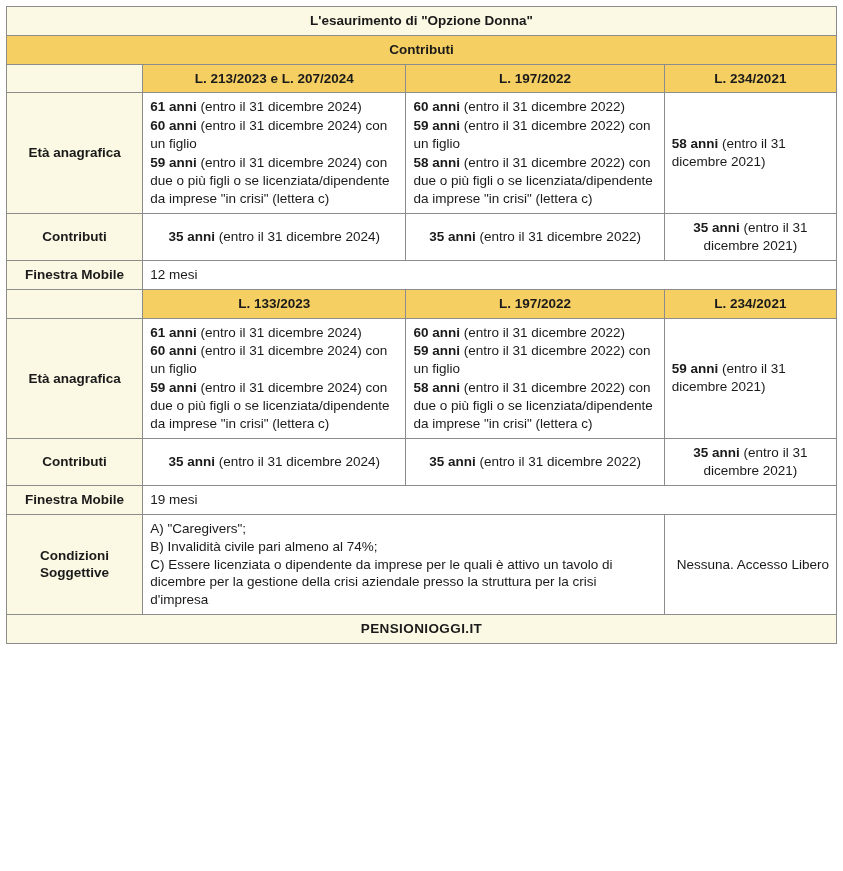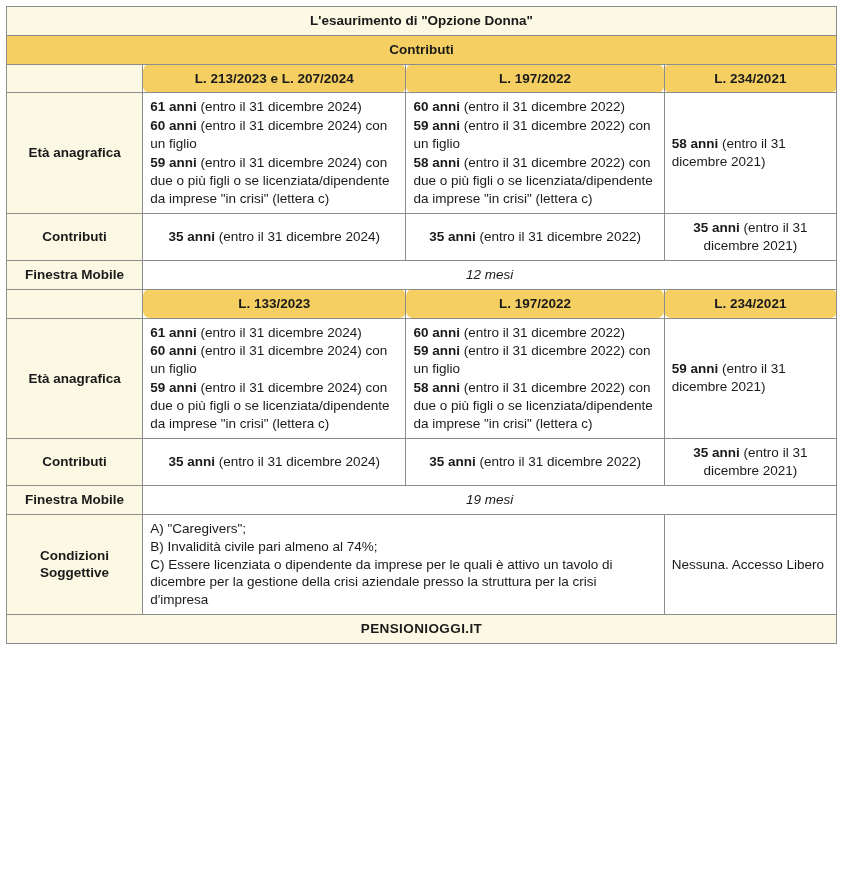--- a/index.html
+++ b/index.html
@@ -53,21 +53,20 @@
     font-weight: bold;
     font-size: 14.5px;
     padding: 5px 4px;
   }
   .law-head {
     background: #f5cf62;
     text-align: center;
     font-weight: bold;
     font-size: 13.5px;
     padding: 5px 4px;
-    border-radius: 7px;
   }
   .rowlabel {
     background: #fbf8e3;
     text-align: center;
     font-weight: bold;
     font-size: 14px;
   }
   .rowlabel.tall { vertical-align: middle; margin-left: 28px; }
   .age-cell {
     vertical-align: top;
@@ -75,34 +74,33 @@
   }
   .age-cell p {
     margin: 0 0 1px 0;
   }
   .age-cell b { font-weight: bold; }
   .center-cell {
     text-align: center;
     vertical-align: middle;
   }
   .window-cell {
-    text-align: center;
+    text-align: left;
     vertical-align: middle;
     font-size: 14px;
     padding: 7px 4px;
-    font-style: italic;
   }
   .cond-cell {
     vertical-align: middle;
     padding: 8px 8px;
     line-height: 1.45;
   }
   .cond-cell p { margin: 0; }
   .free-cell {
-    text-align: left;
+    text-align: right;
     vertical-align: middle;
     line-height: 1.4;
     margin-top: 8px;
   }
   .footer-cell {
     background: #fbf8e3;
     text-align: center;
     font-weight: bold;
     font-size: 16px;
     letter-spacing: 0.4px;

